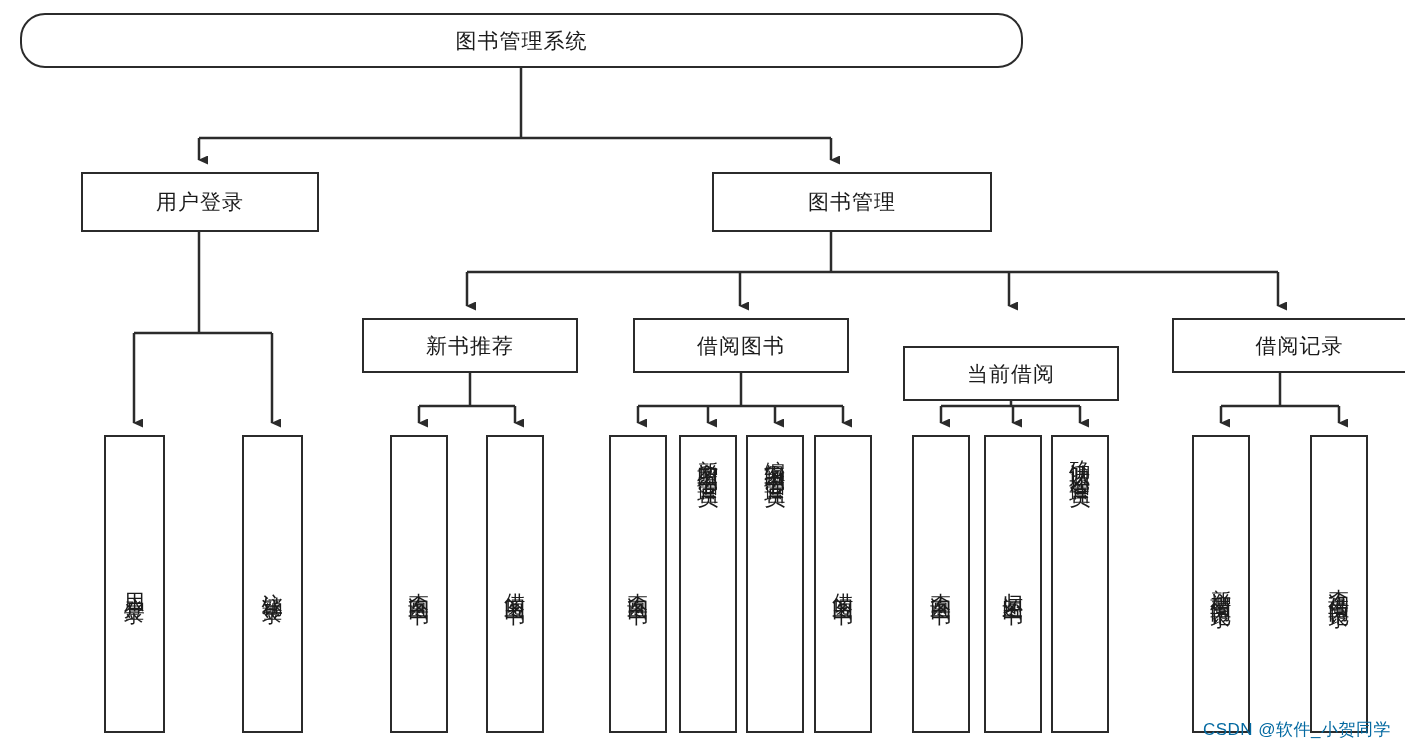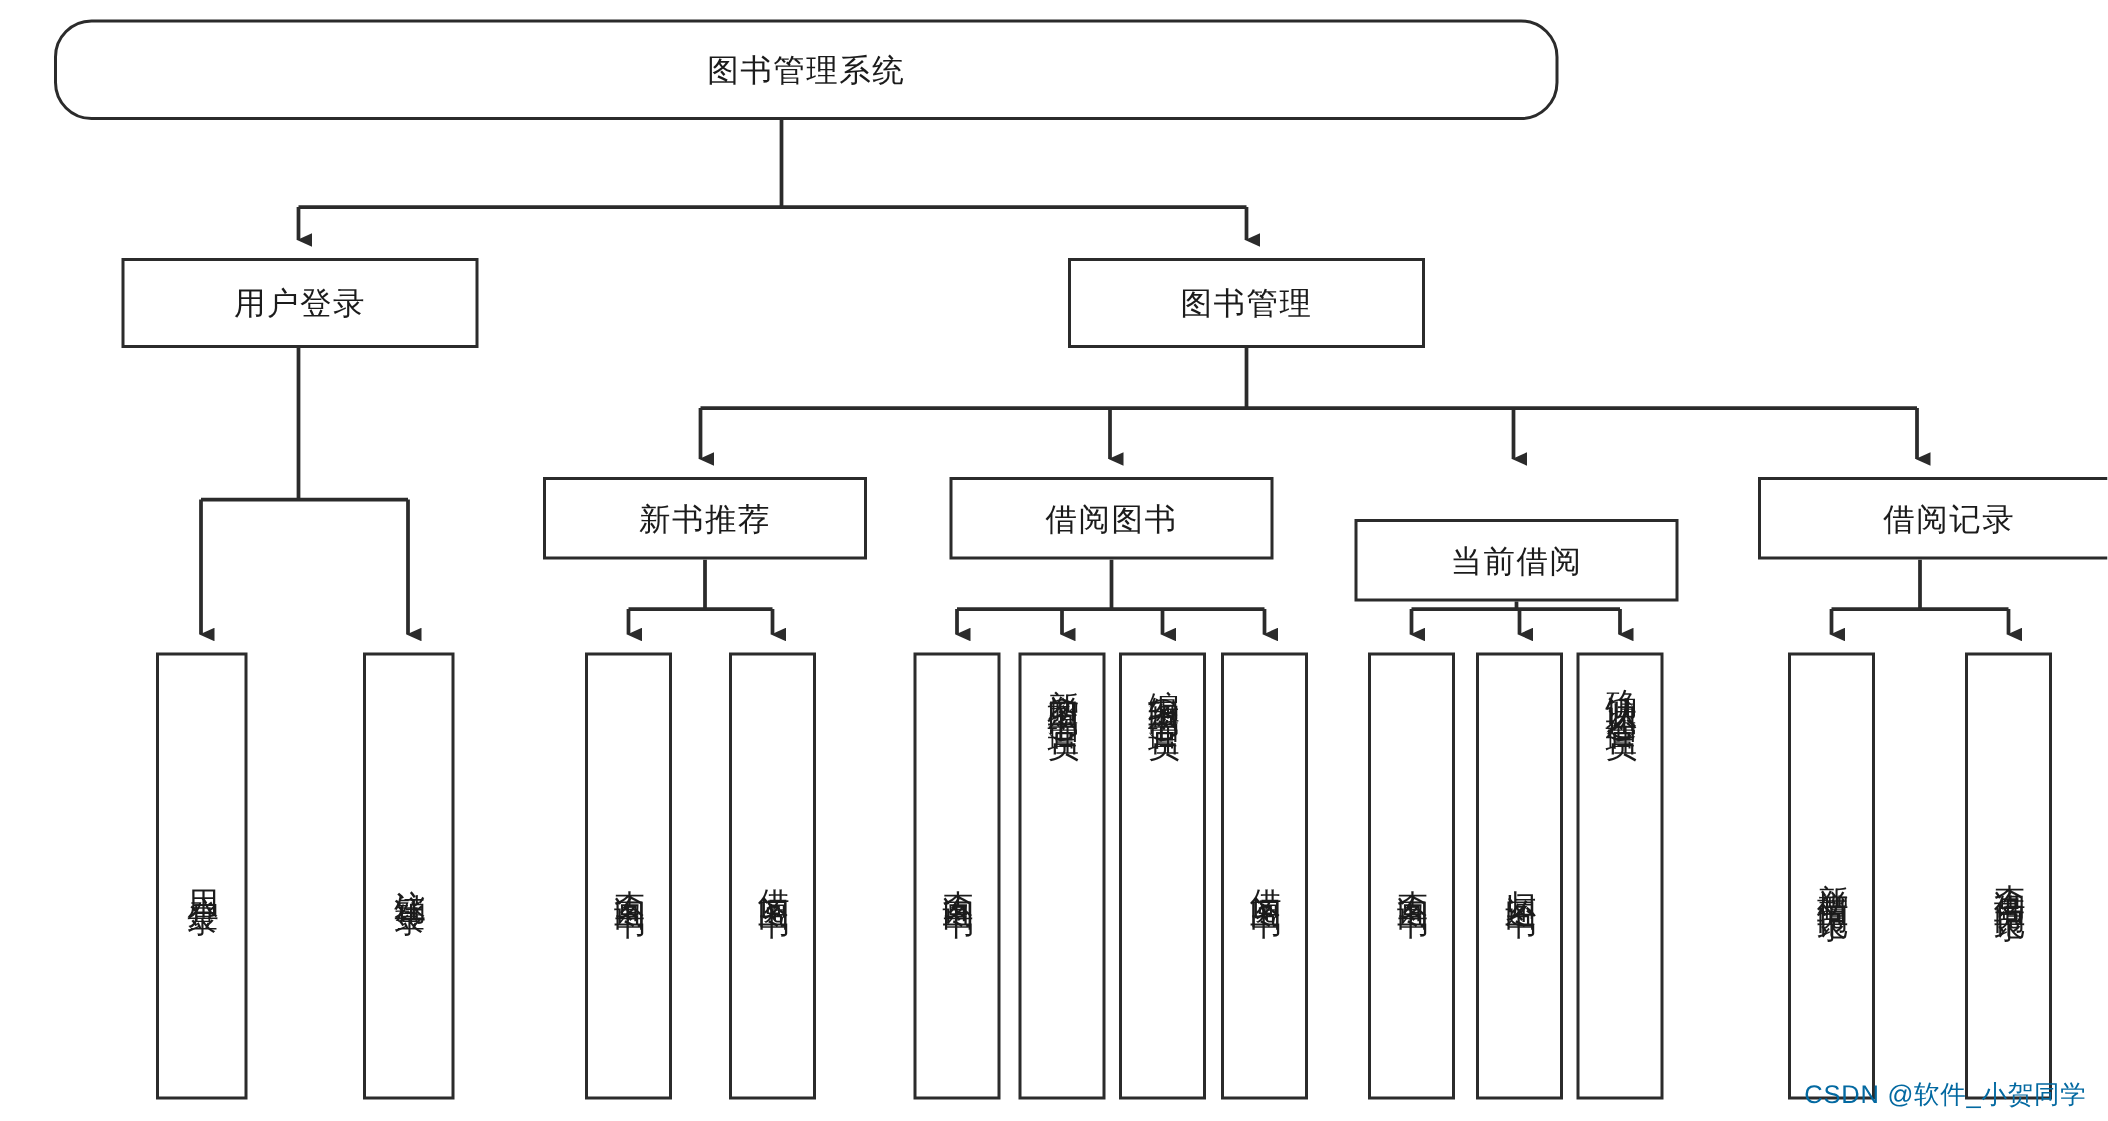--- a/index.html
+++ b/index.html
@@ -115,28 +115,28 @@
       <path d="M 1013 406 L 1013 423" marker-end="url(#arw)"></path>
       <path d="M 1080 406 L 1080 423" marker-end="url(#arw)"></path>
 
       <path d="M 1280 373 L 1280 406"></path>
       <path d="M 1221 406 L 1339 406"></path>
       <path d="M 1221 406 L 1221 423" marker-end="url(#arw)"></path>
       <path d="M 1339 406 L 1339 423" marker-end="url(#arw)"></path>
     </g>
   </svg>
 
-  <div class="node horiz" style="left:36px; top:13px; width:1003px; height:67px;border-radius:25px;">
+  <div class="node horiz" style="left:20px; top:13px; width:1003px; height:55px;border-radius:25px;">
     <span>图书管理系统</span>
   </div>
 
   <div class="node horiz" style="left:81px; top:172px; width:238px; height:60px;">
     <span>用户登录</span>
   </div>
-  <div class="node horiz" style="left:712px; top:172px; width:238px; height:60px;">
+  <div class="node horiz" style="left:712px; top:172px; width:280px; height:60px;">
     <span>图书管理</span>
   </div>
 
   <div class="node horiz" style="left:362px; top:318px; width:216px; height:55px;">
     <span>新书推荐</span>
   </div>
   <div class="node horiz" style="left:633px; top:318px; width:216px; height:55px;">
     <span>借阅图书</span>
   </div>
   <div class="node horiz" style="left:903px; top:318px; width:216px; height:55px;margin-top:28px;">

